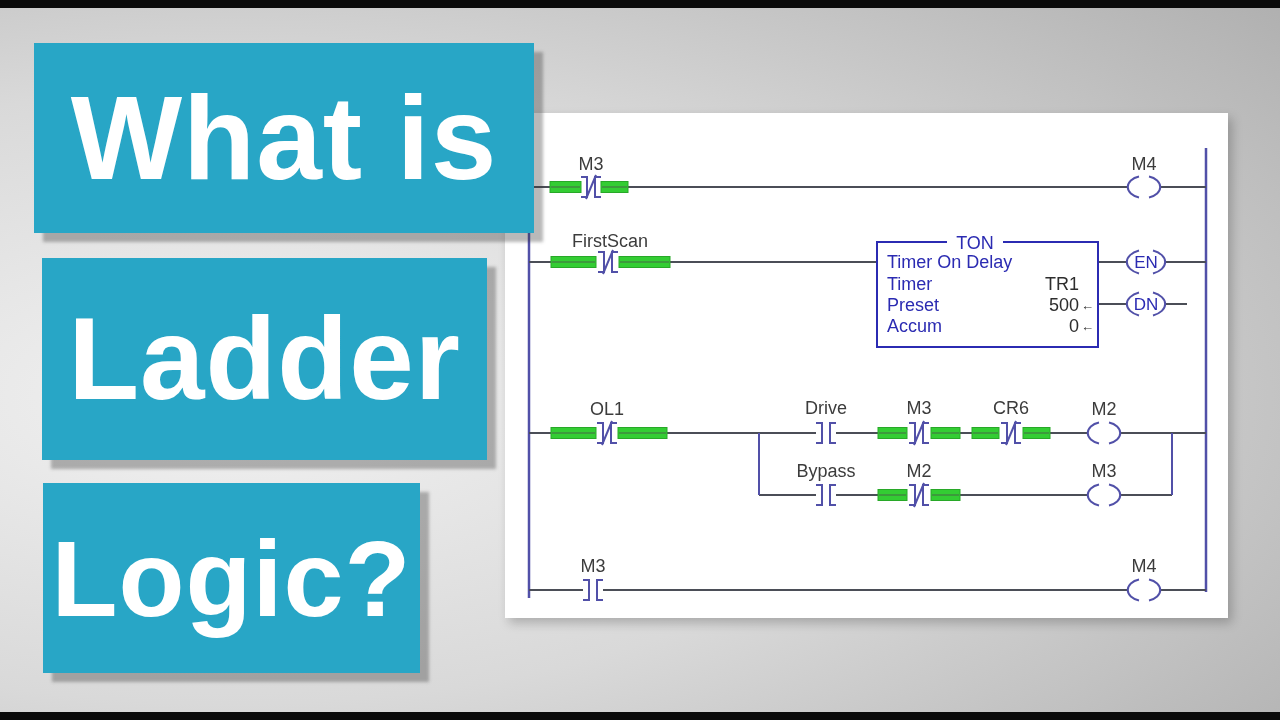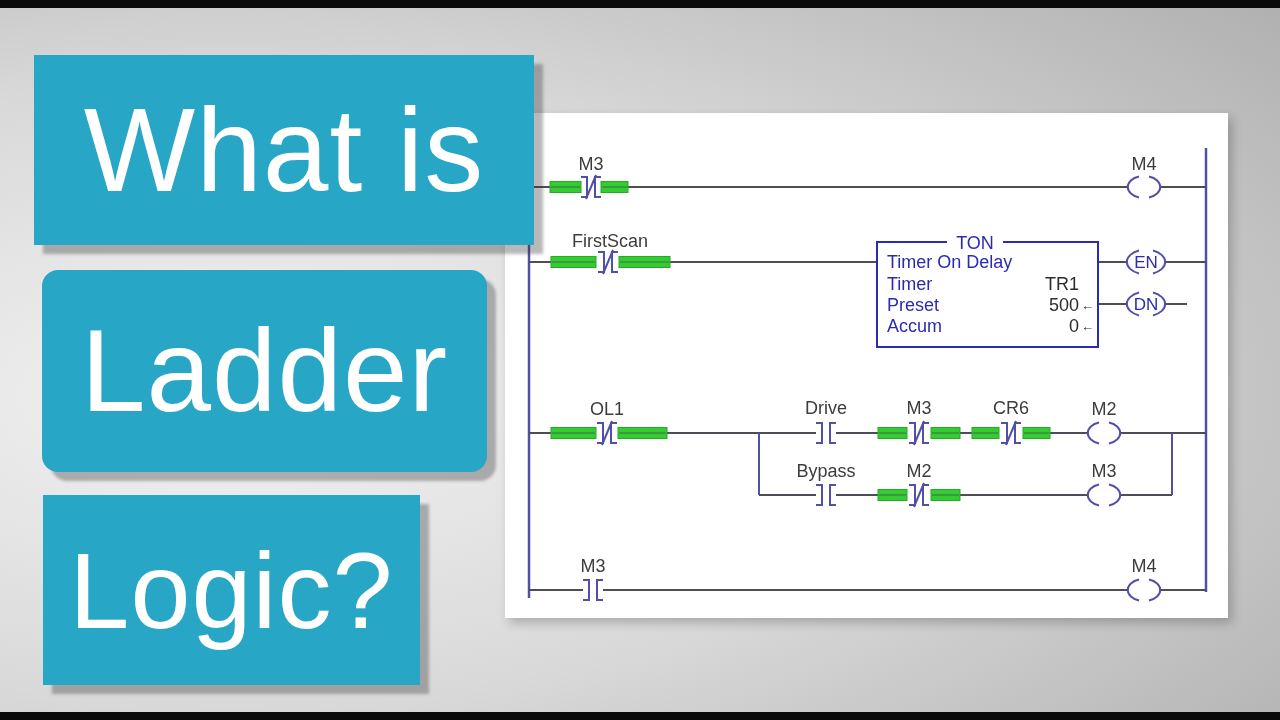--- a/index.html
+++ b/index.html
@@ -7,27 +7,26 @@
     width:1280px;height:720px;position:relative;overflow:hidden;
     font-family:"Liberation Sans","DejaVu Sans",sans-serif;
     background:radial-gradient(120% 95% at 18% 55%, #f2f2f2 0%, #d9d9d9 45%, #a6a6a6 100%);
   }
   .letterbox{position:absolute;left:0;width:1280px;height:8px;background:#0a0a0a;z-index:9;}
   .letterbox.top{top:0;}
   .letterbox.bottom{top:712px;}
   .title-box{
     position:absolute;background:#28a6c6;color:#ffffff;
     display:flex;align-items:center;justify-content:center;
-    font-weight:400;z-index:5;
+    font-weight:700;z-index:5;
     box-shadow:9px 9px 3px rgba(55,55,55,0.35);
     letter-spacing:1px;
-    margin-top:12px;
   }
   #box1{left:34px;top:43px;width:500px;height:190px;font-size:118px;}
-  #box2{left:42px;top:258px;width:445px;height:202px;font-size:116px;border-radius:16px;}
+  #box2{left:42px;top:258px;width:445px;height:202px;font-size:116px;}
   #box3{left:43px;top:483px;width:377px;height:190px;font-size:108px;}
   #panel{
     position:absolute;left:505px;top:113px;width:723px;height:505px;
     background:#ffffff;z-index:2;box-shadow:4px 5px 10px rgba(0,0,0,0.22);
   }
   #ladder-svg{position:absolute;left:0;top:0;z-index:3;pointer-events:none;}
   .wire{stroke:#4b4e57;stroke-width:2;fill:none;}
   .rail{stroke:#5150a8;stroke-width:2.5;fill:none;}
   .sym{stroke:#5150a8;stroke-width:2;fill:none;}
   .blk{stroke:#2b2bb2;stroke-width:2;fill:#ffffff;}

